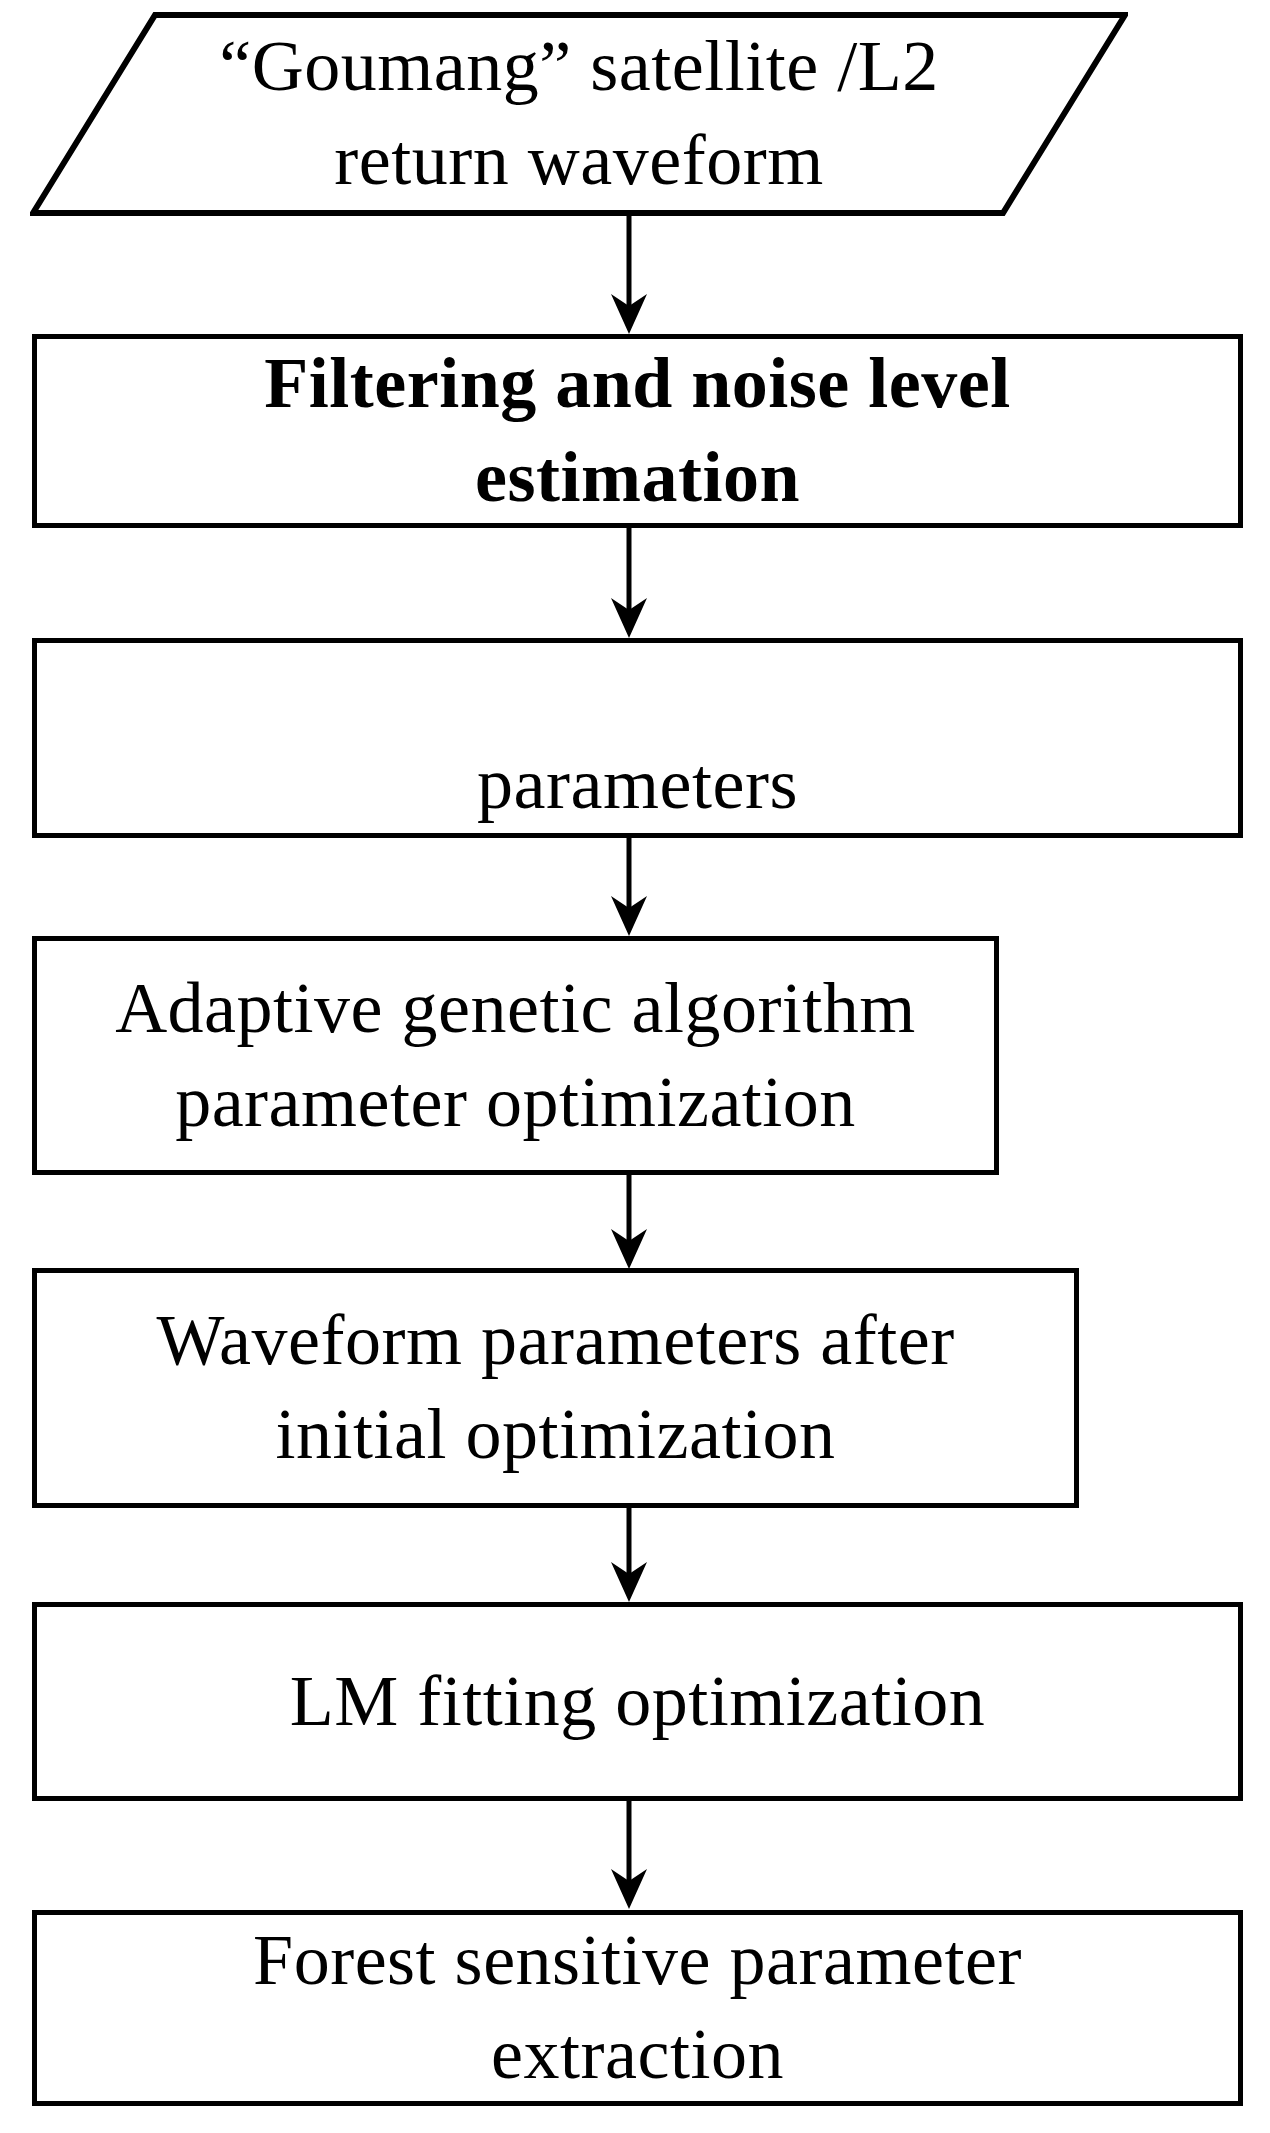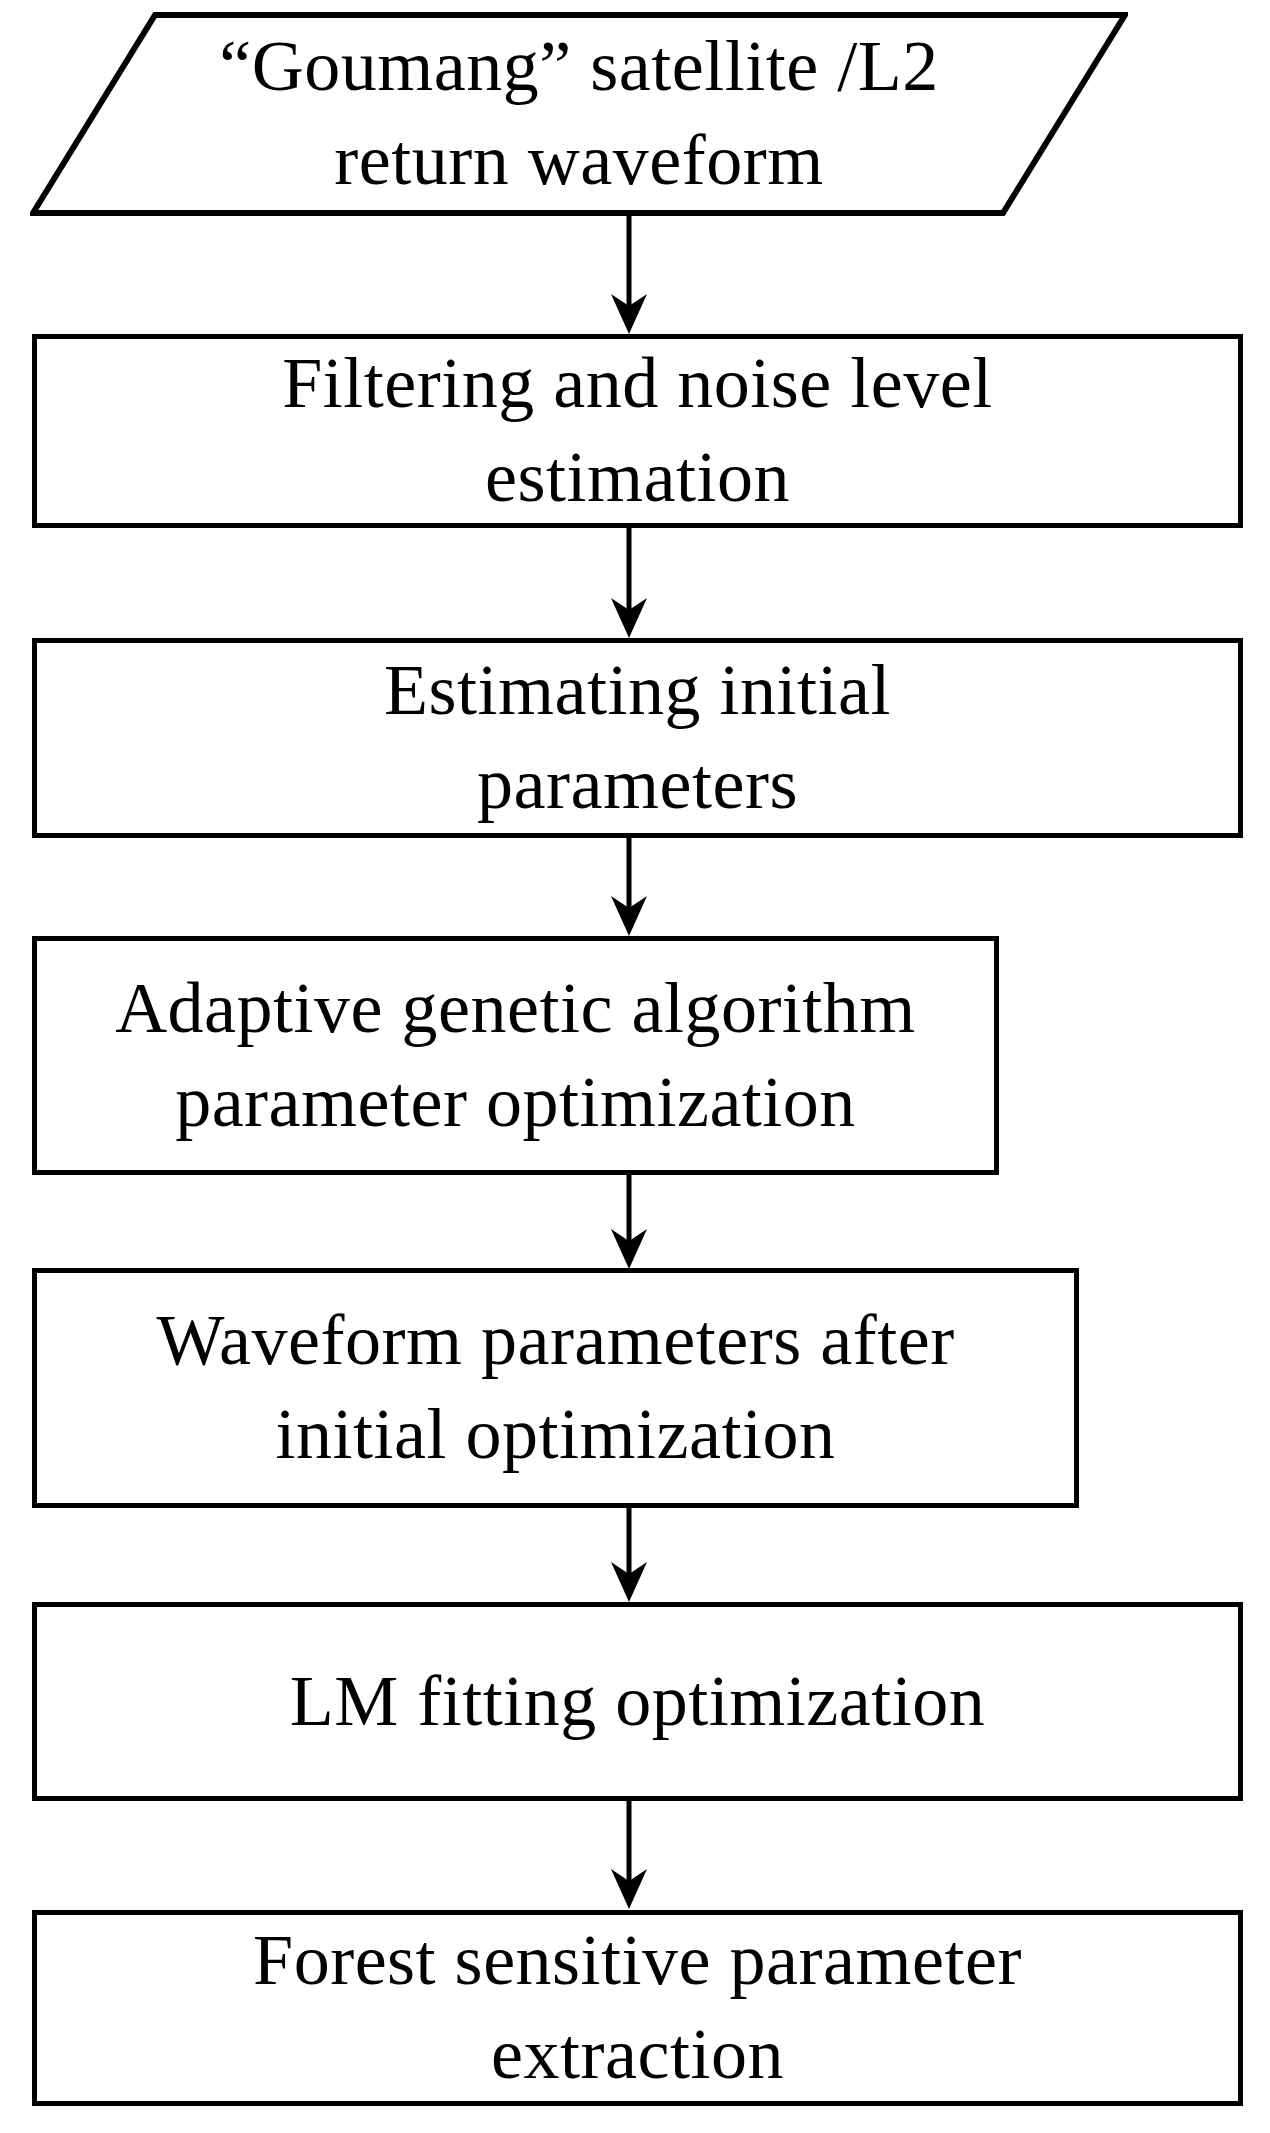--- a/index.html
+++ b/index.html
@@ -76,37 +76,37 @@
     </span>
   </div>
 
   <div class="connector" style="left:604px; top:212px; width:50px; height:128px;">
     <svg width="50" height="128" viewBox="0 0 50 128">
       <line x1="25" y1="0" x2="25" y2="110" stroke="#000000" stroke-width="5"></line>
       <path d="M 7,82 L 25,122 L 43,82 L 25,94 Z" fill="#000000"></path>
     </svg>
   </div>
 
-  <div class="node process" style="left:32px; top:334px; width:1211px; height:194px;">
+  <div class="node process" style="left:32px; top:334px; width:1211px; height:194px;font-weight:bold;">
     <span class="label">
       <span>Filtering and noise level</span><br>
       <span>estimation</span>
     </span>
   </div>
 
   <div class="connector" style="left:604px; top:526px; width:50px; height:116px;">
     <svg width="50" height="116" viewBox="0 0 50 116">
       <line x1="25" y1="0" x2="25" y2="100" stroke="#000000" stroke-width="5"></line>
       <path d="M 7,72 L 25,112 L 43,72 L 25,84 Z" fill="#000000"></path>
     </svg>
   </div>
 
   <div class="node process" style="left:32px; top:638px; width:1211px; height:200px;">
     <span class="label">
-      <span>Estimating initial</span><br>
+      <br>
       <span>parameters</span>
     </span>
   </div>
 
   <div class="connector" style="left:604px; top:836px; width:50px; height:104px;">
     <svg width="50" height="104" viewBox="0 0 50 104">
       <line x1="25" y1="0" x2="25" y2="88" stroke="#000000" stroke-width="5"></line>
       <path d="M 7,60 L 25,100 L 43,60 L 25,72 Z" fill="#000000"></path>
     </svg>
   </div>

